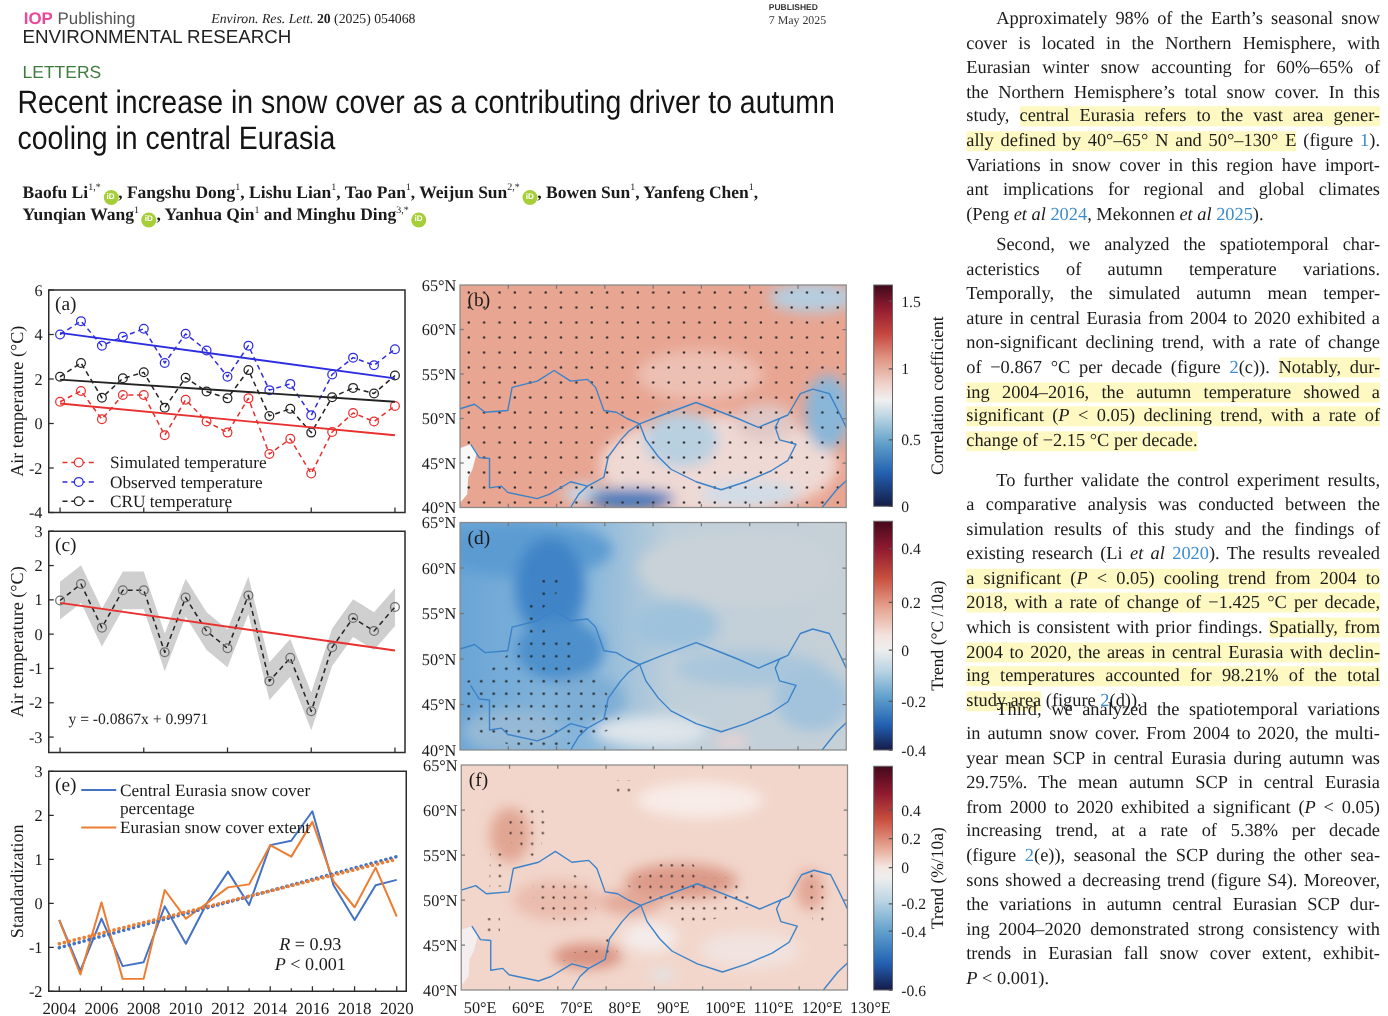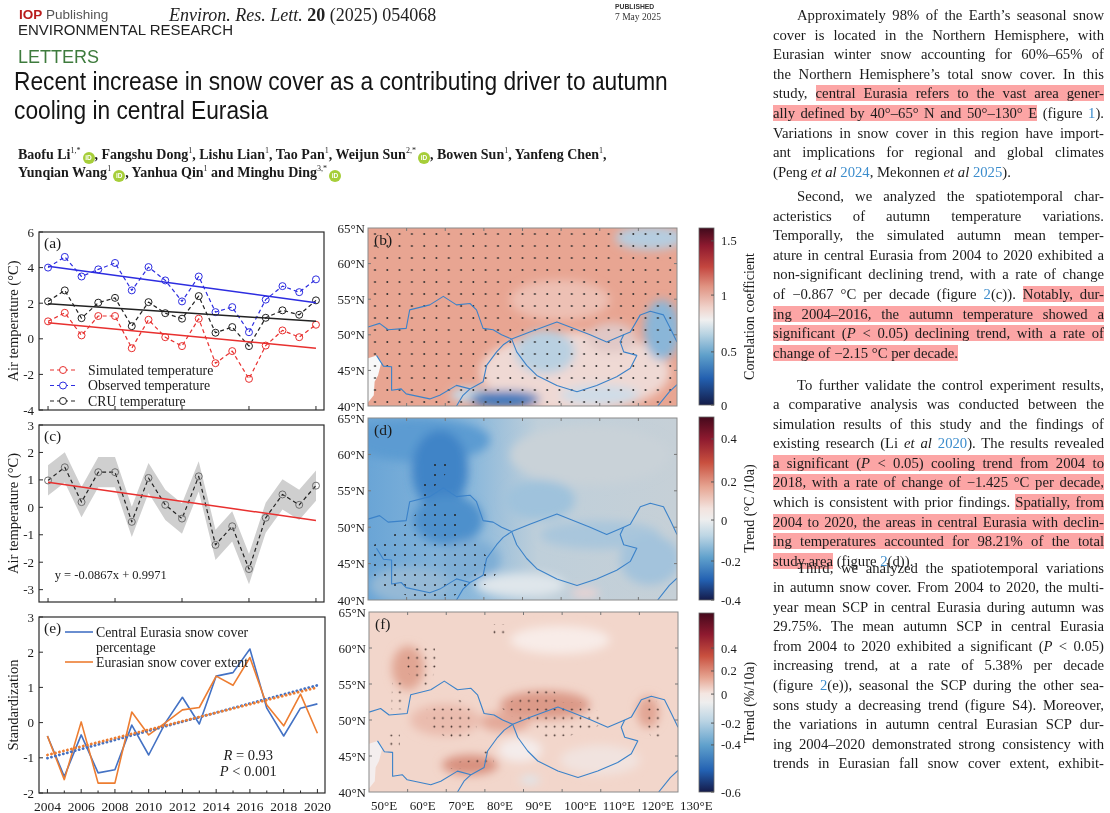--- a/index.html
+++ b/index.html
@@ -1,38 +1,38 @@
 <!DOCTYPE html>
 <html><head>
 <meta charset="utf-8">
 <style>
   html,body{margin:0;padding:0;background:#fff;}
   #page{position:relative;width:1110px;height:813px;overflow:hidden;background:#fff;color:#1b1b1b;font-family:"Liberation Serif",serif;}
   .abs{position:absolute;white-space:nowrap;}
   #pub{left:19px;top:7px;font-family:"Liberation Sans",sans-serif;font-size:13.5px;line-height:16px;}
-  #pub .iop{font-weight:bold;color:#b91c1c;}
+  #pub .iop{font-weight:bold;color:#ec4899;}
   #pub .rest{color:#555;}
-  #journal{left:169px;top:6px;font-size:18px;line-height:18px;color:#222;}
+  #journal{left:169px;top:6px;font-size:11px;line-height:18px;color:#222;}
   #journal .it{font-style:italic;}
   #journal .vol{font-weight:bold;}
   #pubLabel{left:615px;top:3px;font-family:"Liberation Sans",sans-serif;font-weight:bold;font-size:6.8px;color:#333;}
   #pubDate{left:615px;top:12px;font-size:9.5px;color:#333;}
   #jname1{left:18px;top:20px;font-family:Liberation Sans, sans-serif;font-size:15px;line-height:20px;color:#222;}
-  #jname2{left:18px;top:47px;font-family:"Liberation Sans",sans-serif;font-size:18px;line-height:20px;color:#3e7b3d;}
+  #jname2{left:18px;top:47px;font-family:"Liberation Sans",sans-serif;font-size:14px;line-height:20px;color:#3e7b3d;}
   #title{left:14px;top:67px;font-family:"Liberation Sans",sans-serif;font-size:26px;line-height:29px;color:#141414;transform:scaleX(.875);transform-origin:0 0;}
   #title div{white-space:nowrap;}
   #authors{left:18px;top:146px;font-size:14px;line-height:18px;font-weight:bold;color:#1b1b1b;}
   #authors sup{font-size:8px;font-weight:normal;vertical-align:6px;line-height:0;}
   .orcid{display:inline-block;width:12px;height:12px;border-radius:50%;background:#a6ce39;color:#fff;font-family:"Liberation Sans",sans-serif;font-size:6.5px;line-height:12px;text-align:center;vertical-align:-1px;margin-left:2px;font-weight:bold;}
   #article{position:absolute;left:773px;top:0;width:331px;height:813px;font-size:14.7px;color:#1b1b1b;}
   .para{position:absolute;left:0;width:331px;}
   .ln{height:19.6px;line-height:19.6px;text-align:justify;text-align-last:justify;overflow:visible;}
   .ln.first{padding-left:24px;}
   .ln.last{text-align-last:left;}
-  .hl{background:#fca5a5;}
+  .hl{background:#fef9c3;}
   .it{font-style:italic;}
   .lnk{color:#3b8ccc;text-decoration:none;}
   #figure{position:absolute;left:0;top:0;font-family:"Liberation Serif",serif;fill:#1b1b1b;}
 </style>
 </head>
 <body>
 
 <div id="page">
 
   <div id="pub" class="abs">
@@ -588,22 +588,23 @@
         <div class="ln"><span>which is consistent with prior findings. </span><span class="hl">Spatially, from</span></div>
         <div class="ln"><span class="hl">2004 to 2020, the areas in central Eurasia with declin-</span></div>
         <div class="ln"><span class="hl">ing temperatures accounted for 98.21% of the total</span></div>
         <div class="ln last"><span class="hl">study area</span><span> (figure </span><a class="lnk" href="#">2</a><span>(d)).</span></div>
       </div>
       <div class="para" style="top: 558.5px;">
         <div class="ln first"><span>Third, we analyzed the spatiotemporal variations</span></div>
         <div class="ln"><span>in autumn snow cover. From 2004 to 2020, the multi-</span></div>
         <div class="ln"><span>year mean SCP in central Eurasia during autumn was</span></div>
         <div class="ln"><span>29.75%. The mean autumn SCP in central Eurasia</span></div>
-        <div class="ln"><span>from 2004 to 2020 exhibited a significant (</span><span class="it">P</span><span> &lt; 0.05)</span></div>
+        <div class="ln"><span>from 2000 to 2020 exhibited a significant (</span><span class="it">P</span><span> &lt; 0.05)</span></div>
         <div class="ln"><span>increasing trend, at a rate of 5.38% per decade</span></div>
         <div class="ln"><span>(figure </span><a class="lnk" href="#">2</a><span>(e)), seasonal the SCP during the other sea-</span></div>
-        <div class="ln"><span>sons study a decreasing trend (figure S4). Moreover,</span></div>
+        <div class="ln"><span>sons showed a decreasing trend (figure S4). Moreover,</span></div>
         <div class="ln"><span>the variations in autumn central Eurasian SCP dur-</span></div>
         <div class="ln"><span>ing 2004–2020 demonstrated strong consistency with</span></div>
         <div class="ln"><span>trends in Eurasian fall snow cover extent, exhibit-</span></div>
+        <div class="ln last"><span class="it">P</span><span> &lt; 0.001).</span></div>
       </div>
     </div>
 </div>
 
 </body></html>

